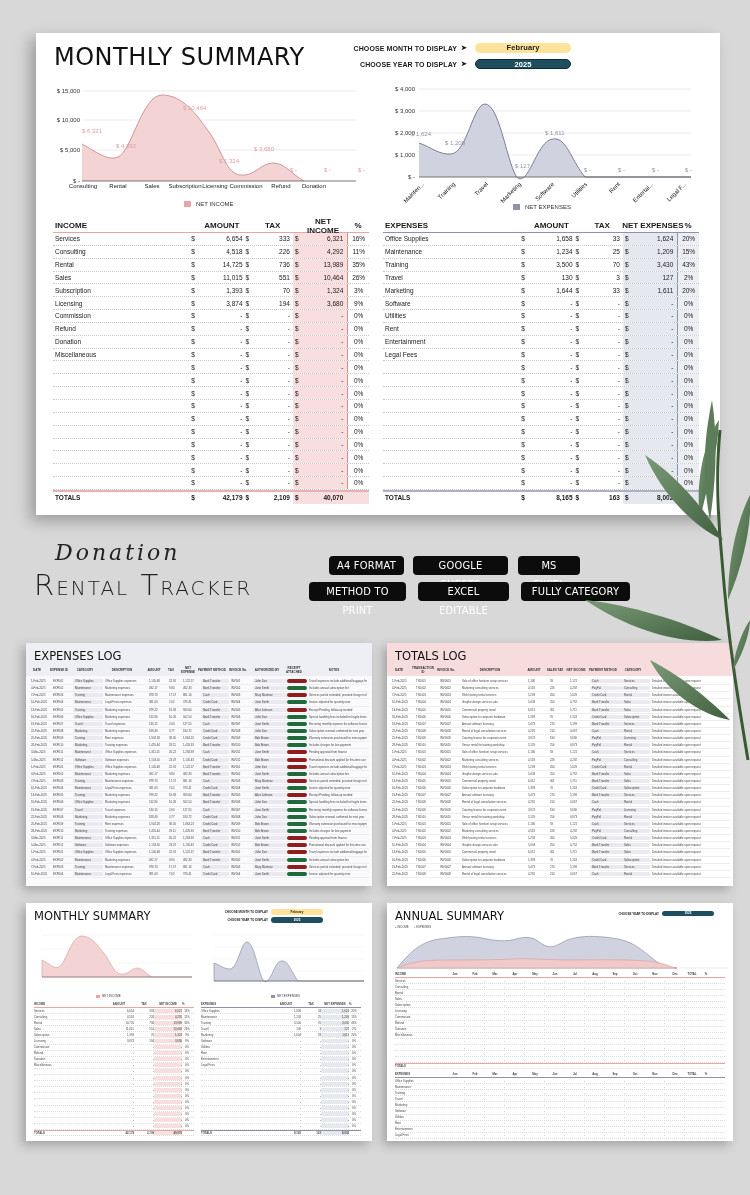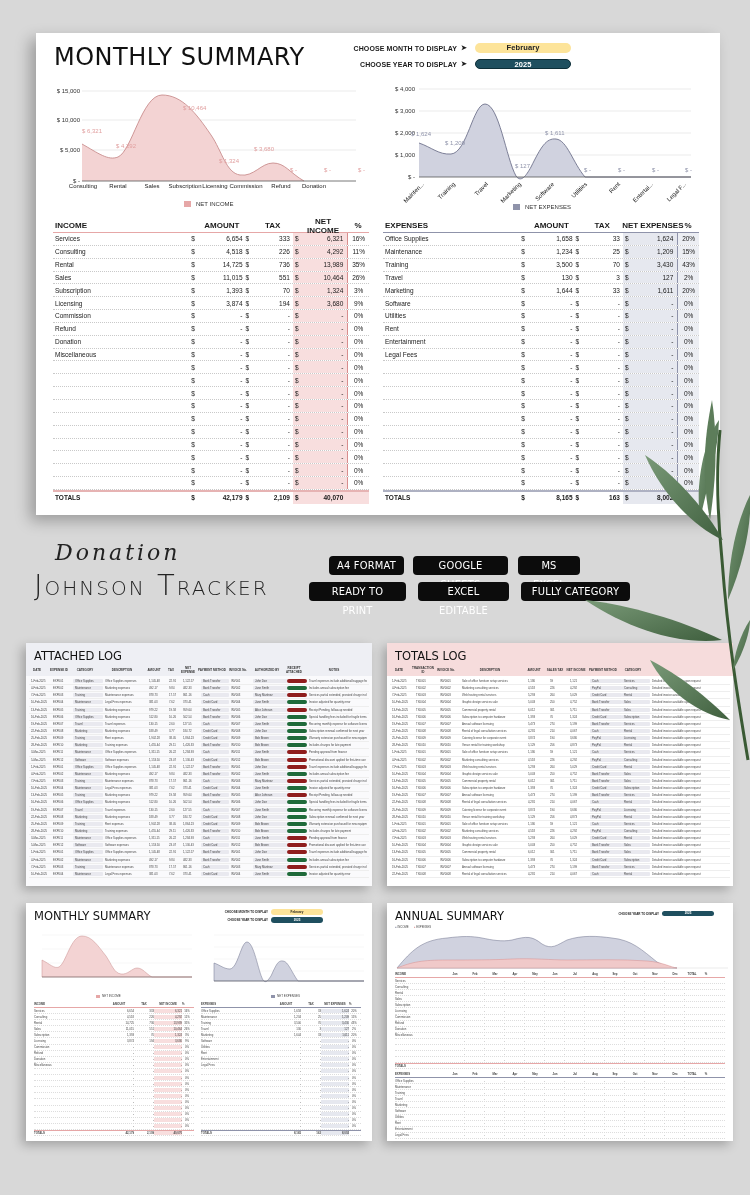--- a/index.html
+++ b/index.html
@@ -613,32 +613,32 @@
       <span class="c-d2">$</span>
       <span class="c-tax">163</span>
       <span class="c-d3 shade">$</span>
       <span class="c-net shade">8,002</span>
       <span class="c-pct shade"></span>
     </div>
   </div>
 </div>
 
 <div class="tagline-script">Donation</div>
-<div class="tagline-main">Johnson Tracker</div>
+<div class="tagline-main">Rental Tracker</div>
 
 <div class="badge" style="left:329px; top:556px; width:75px;">A4 FORMAT</div>
 <div class="badge" style="left:413px; top:556px; width:95px;">GOOGLE SHEETS</div>
 <div class="badge" style="left:518px; top:556px; width:62px;">MS EXCEL</div>
-<div class="badge" style="left:309px; top:582px; width:97px;">READY TO PRINT</div>
+<div class="badge" style="left:309px; top:582px; width:97px;">METHOD TO PRINT</div>
 <div class="badge" style="left:418px; top:582px; width:91px;">EXCEL EDITABLE</div>
 <div class="badge" style="left:521px; top:582px; width:109px;">FULLY CATEGORY</div>
 
 <div class="thumb" style="left:26px; top:643px; width:346px; height:243px; background:#fafafc;">
   <div style="position:absolute; left:0; top:0; width:100%; height:33px; background:#eeeff4;"></div>
-  <div class="thumb-title">ATTACHED LOG</div>
+  <div class="thumb-title">EXPENSES LOG</div>
   <div class="log-hdr" id="exp-log-hdr">
       <span style="width: 22px; text-align: center;">DATE</span>
       <span style="width: 22px; text-align: center;">EXPENSE ID</span>
       <span style="width: 30px; text-align: center;">CATEGORY</span>
       <span style="width: 44px; text-align: center;">DESCRIPTION</span>
       <span style="width: 20px; text-align: center;">AMOUNT</span>
       <span style="width: 14px; text-align: center;">TAX</span>
       <span style="width: 20px; text-align: center;">NET EXPENSE</span>
       <span style="width: 28px; text-align: center;">PAYMENT METHOD</span>
       <span style="width: 24px; text-align: center;">INVOICE No.</span>

